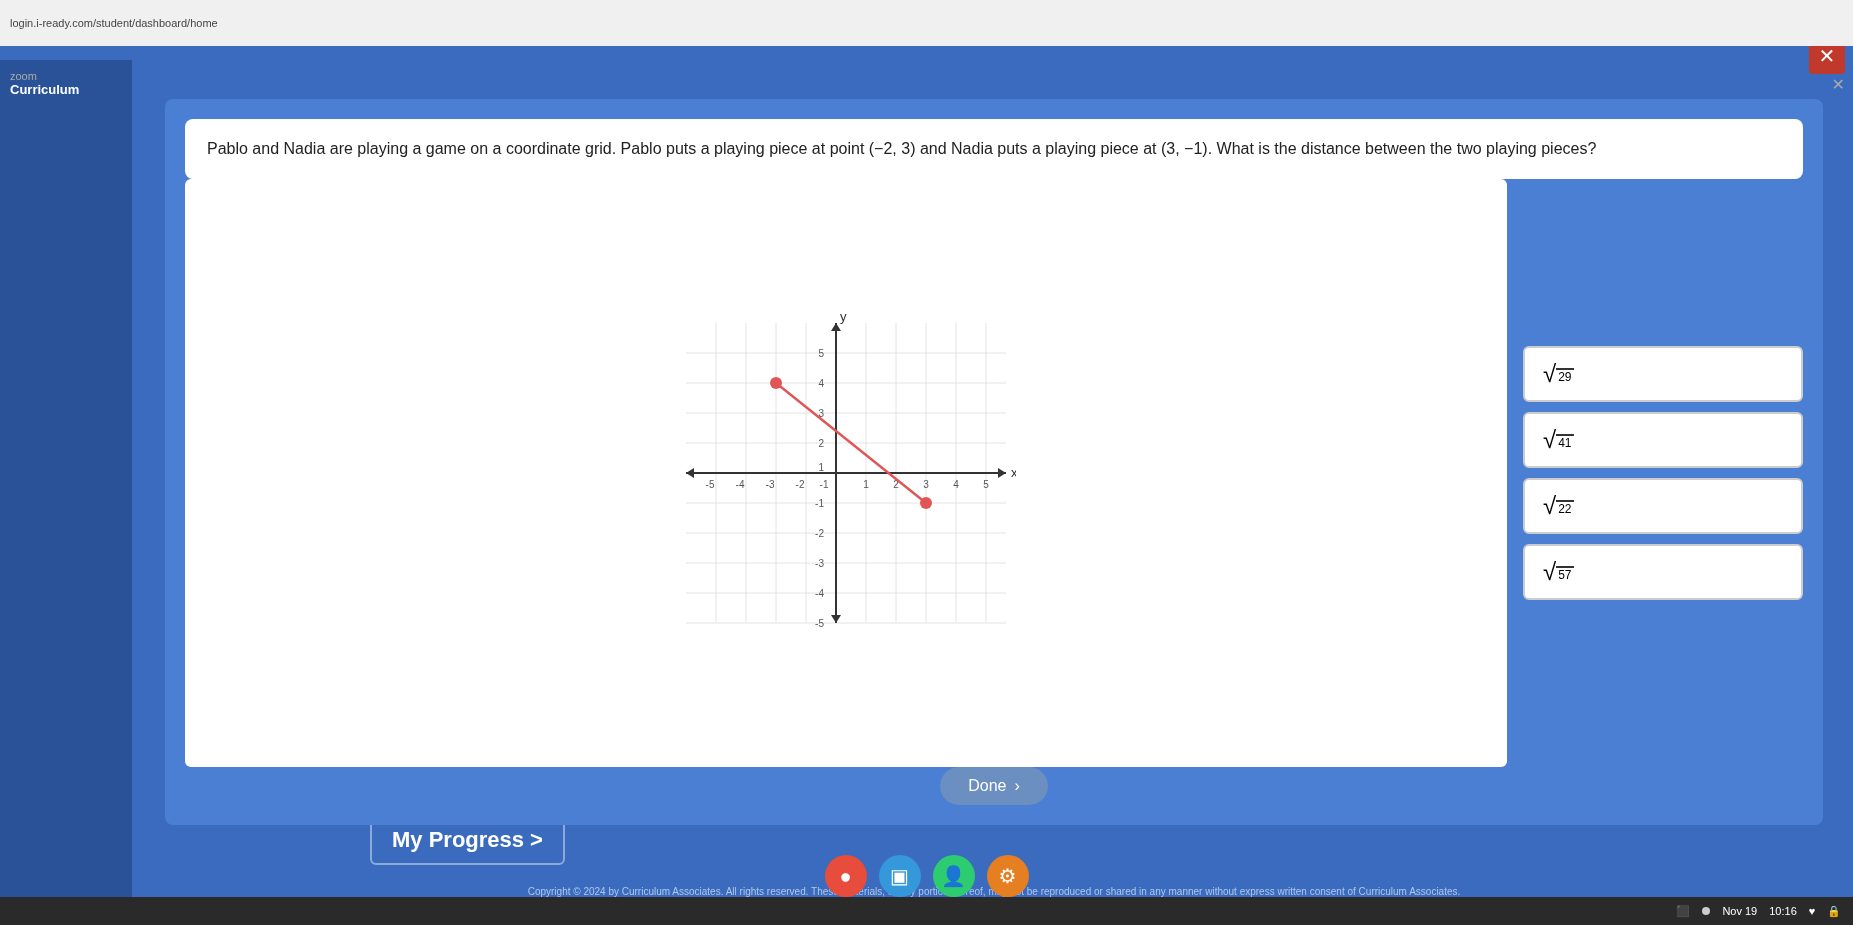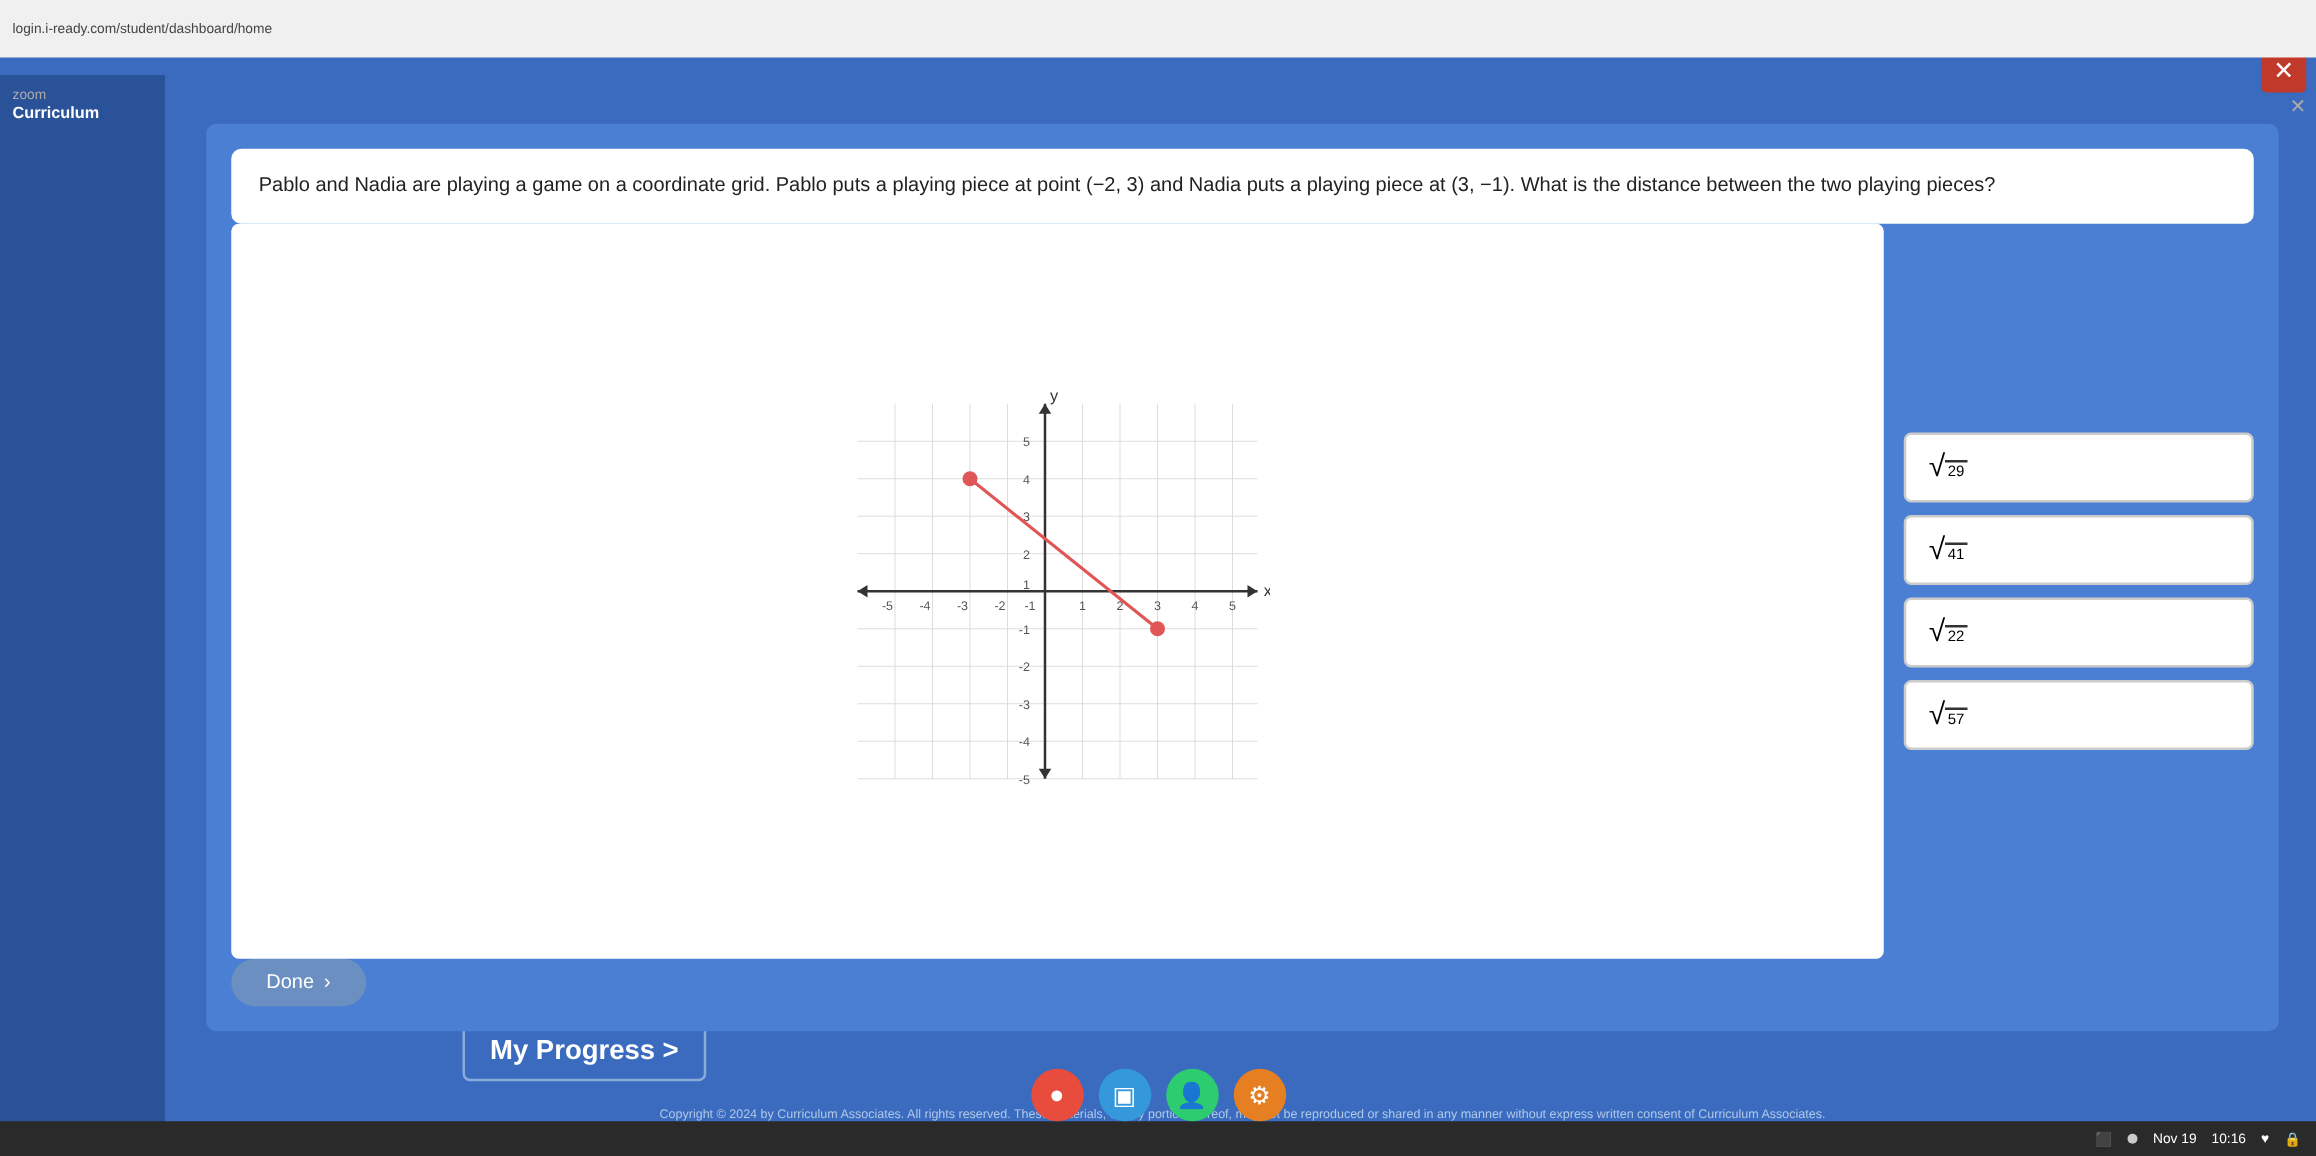--- a/index.html
+++ b/index.html
@@ -119,21 +119,21 @@
       font-size: 18px;
       cursor: pointer;
       display: flex;
       align-items: center;
       min-height: 55px;
     }
 
     
     .done-button-area {
       display: flex;
-      justify-content: flex-start;
+      justify-content: center;
       flex-shrink: 0;
     }
 
     .done-button {
       background: #6a8fc0;
       color: white;
       border: none;
       border-radius: 20px;
       padding: 10px 28px;
       font-size: 16px;

